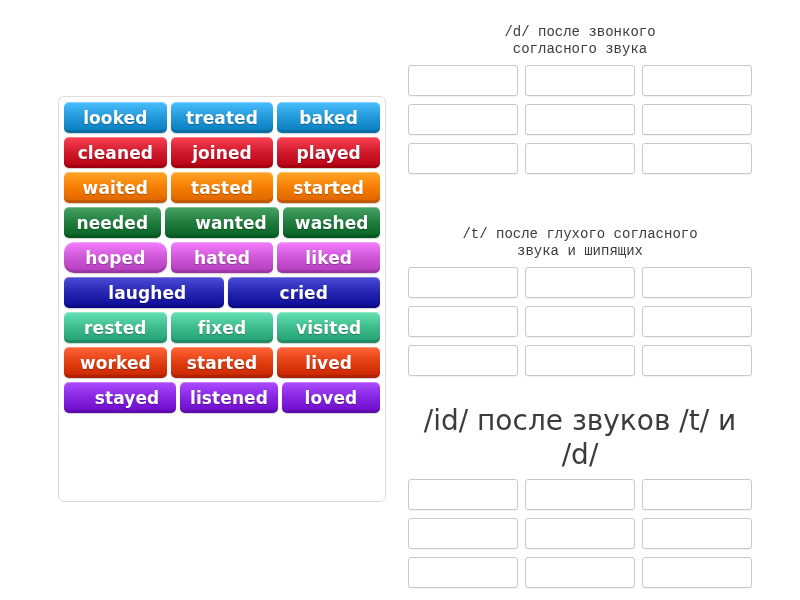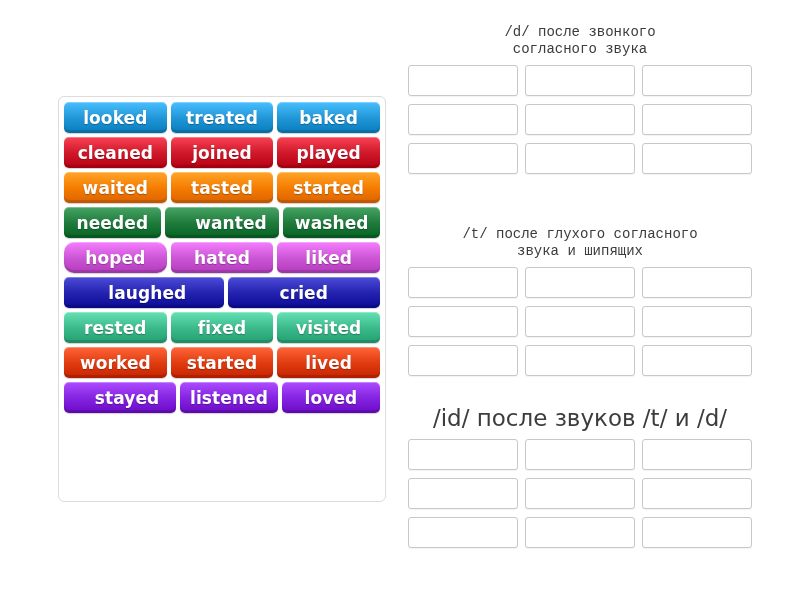--- a/index.html
+++ b/index.html
@@ -66,21 +66,21 @@
   .group { position: absolute; left: 0; width: 344px; }
 
   .group-heading {
     text-align: center;
     color: #3c3c3c;
     font-weight: normal;
     margin: 0;
     line-height: 1.22;
   }
   .heading-sm { font-size: 14px; font-family: Liberation Mono, monospace; }
-  .heading-lg { font-size: 23px; }
+  .heading-lg { font-size: 28px; }
 
   .zones { margin-top: 7px; }
   .zone-row {
     display: flex;
     gap: 7px;
     margin-bottom: 8px;
   }
   .zone-row:last-child { margin-bottom: 0; }
   .zone {
     flex: 1 1 0;

